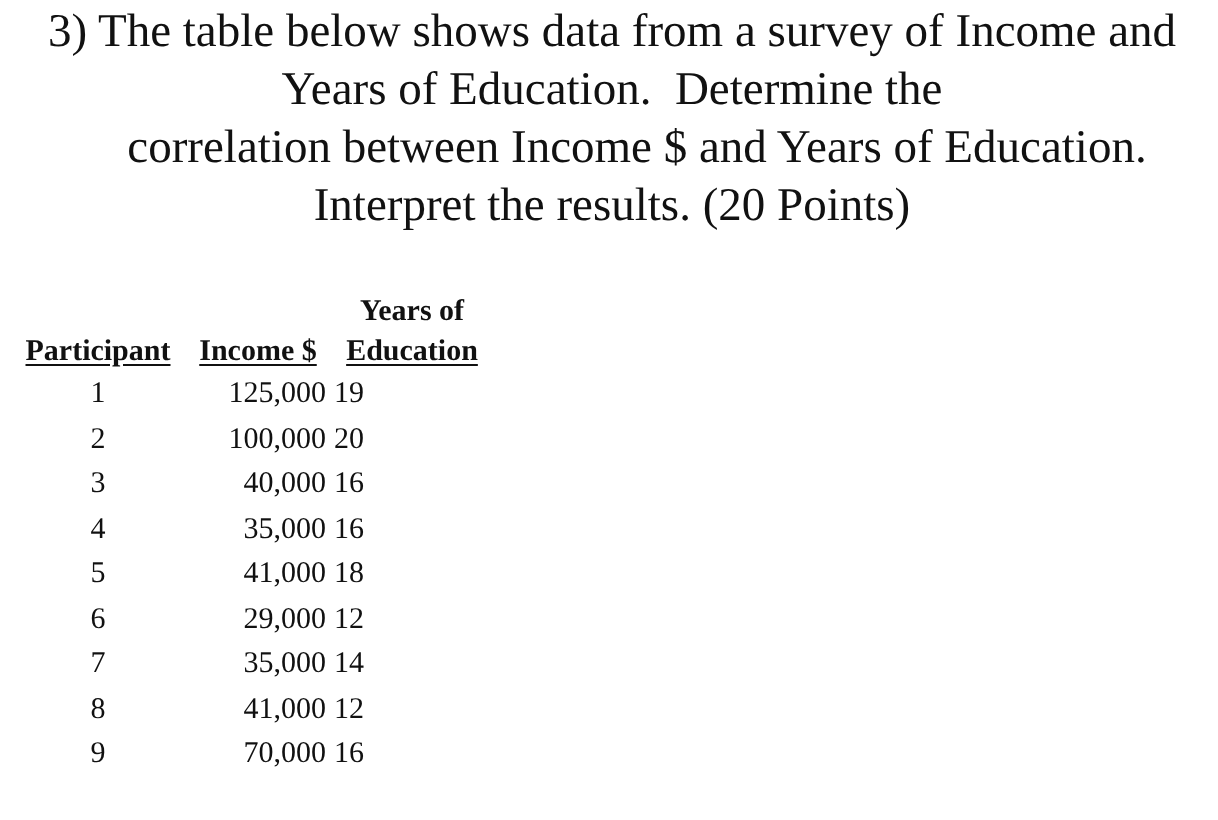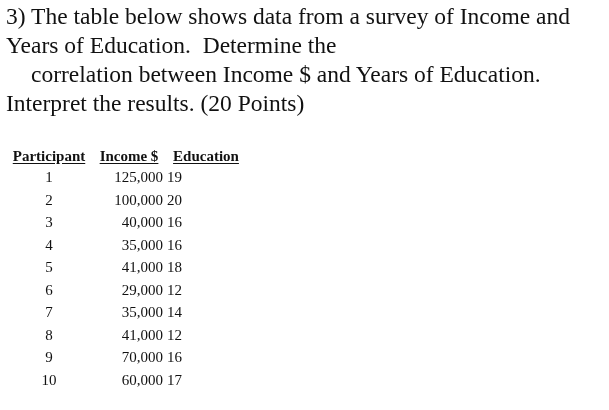--- a/index.html
+++ b/index.html
@@ -16,21 +16,21 @@
       color: #111111;
     }
     .question {
       position: absolute;
       left: 6px;
       top: 2px;
       width: 600px;
       font-size: 23.5px;
       line-height: 29px;
     }
-    .question .line { white-space: nowrap; }
+    .question .line { white-space: nowrap; text-align: center; }
     .question .indent { padding-left: 25px; }
 
     .data-table {
       position: absolute;
       left: 7px;
       top: 146px;
       border-collapse: collapse;
       font-size: 15px;
     }
     .data-table th {
@@ -64,20 +64,25 @@
 
 <div class="question">
   <div class="line">3) The table below shows data from a survey of Income and</div>
   <div class="line" style="white-space: pre;">Years of Education.  Determine the</div>
   <div class="line indent">correlation between Income $ and Years of Education.</div>
   <div class="line">Interpret the results. (20 Points)</div>
 </div>
 
 <table class="data-table">
   <thead>
+    <tr>
+      <th class="upper"></th>
+      <th class="upper"></th>
+      <th class="upper col-edu">Years of</th>
+    </tr>
     <tr>
       <th class="lower col-participant">Participant</th>
       <th class="lower col-income-h">Income $</th>
       <th class="lower col-edu">Education</th>
     </tr>
   </thead>
   <tbody>
     <tr>
       <td class="col-participant">1</td>
       <td class="col-income">125,000</td>
@@ -116,19 +121,14 @@
     <tr>
       <td class="col-participant">8</td>
       <td class="col-income">41,000</td>
       <td class="col-edu">12</td>
     </tr>
     <tr>
       <td class="col-participant">9</td>
       <td class="col-income">70,000</td>
       <td class="col-edu">16</td>
     </tr>
-    <tr>
-      <td class="col-participant">10</td>
-      <td class="col-income">60,000</td>
-      <td class="col-edu">17</td>
-    </tr>
   </tbody>
 </table>
 
 </body></html>

